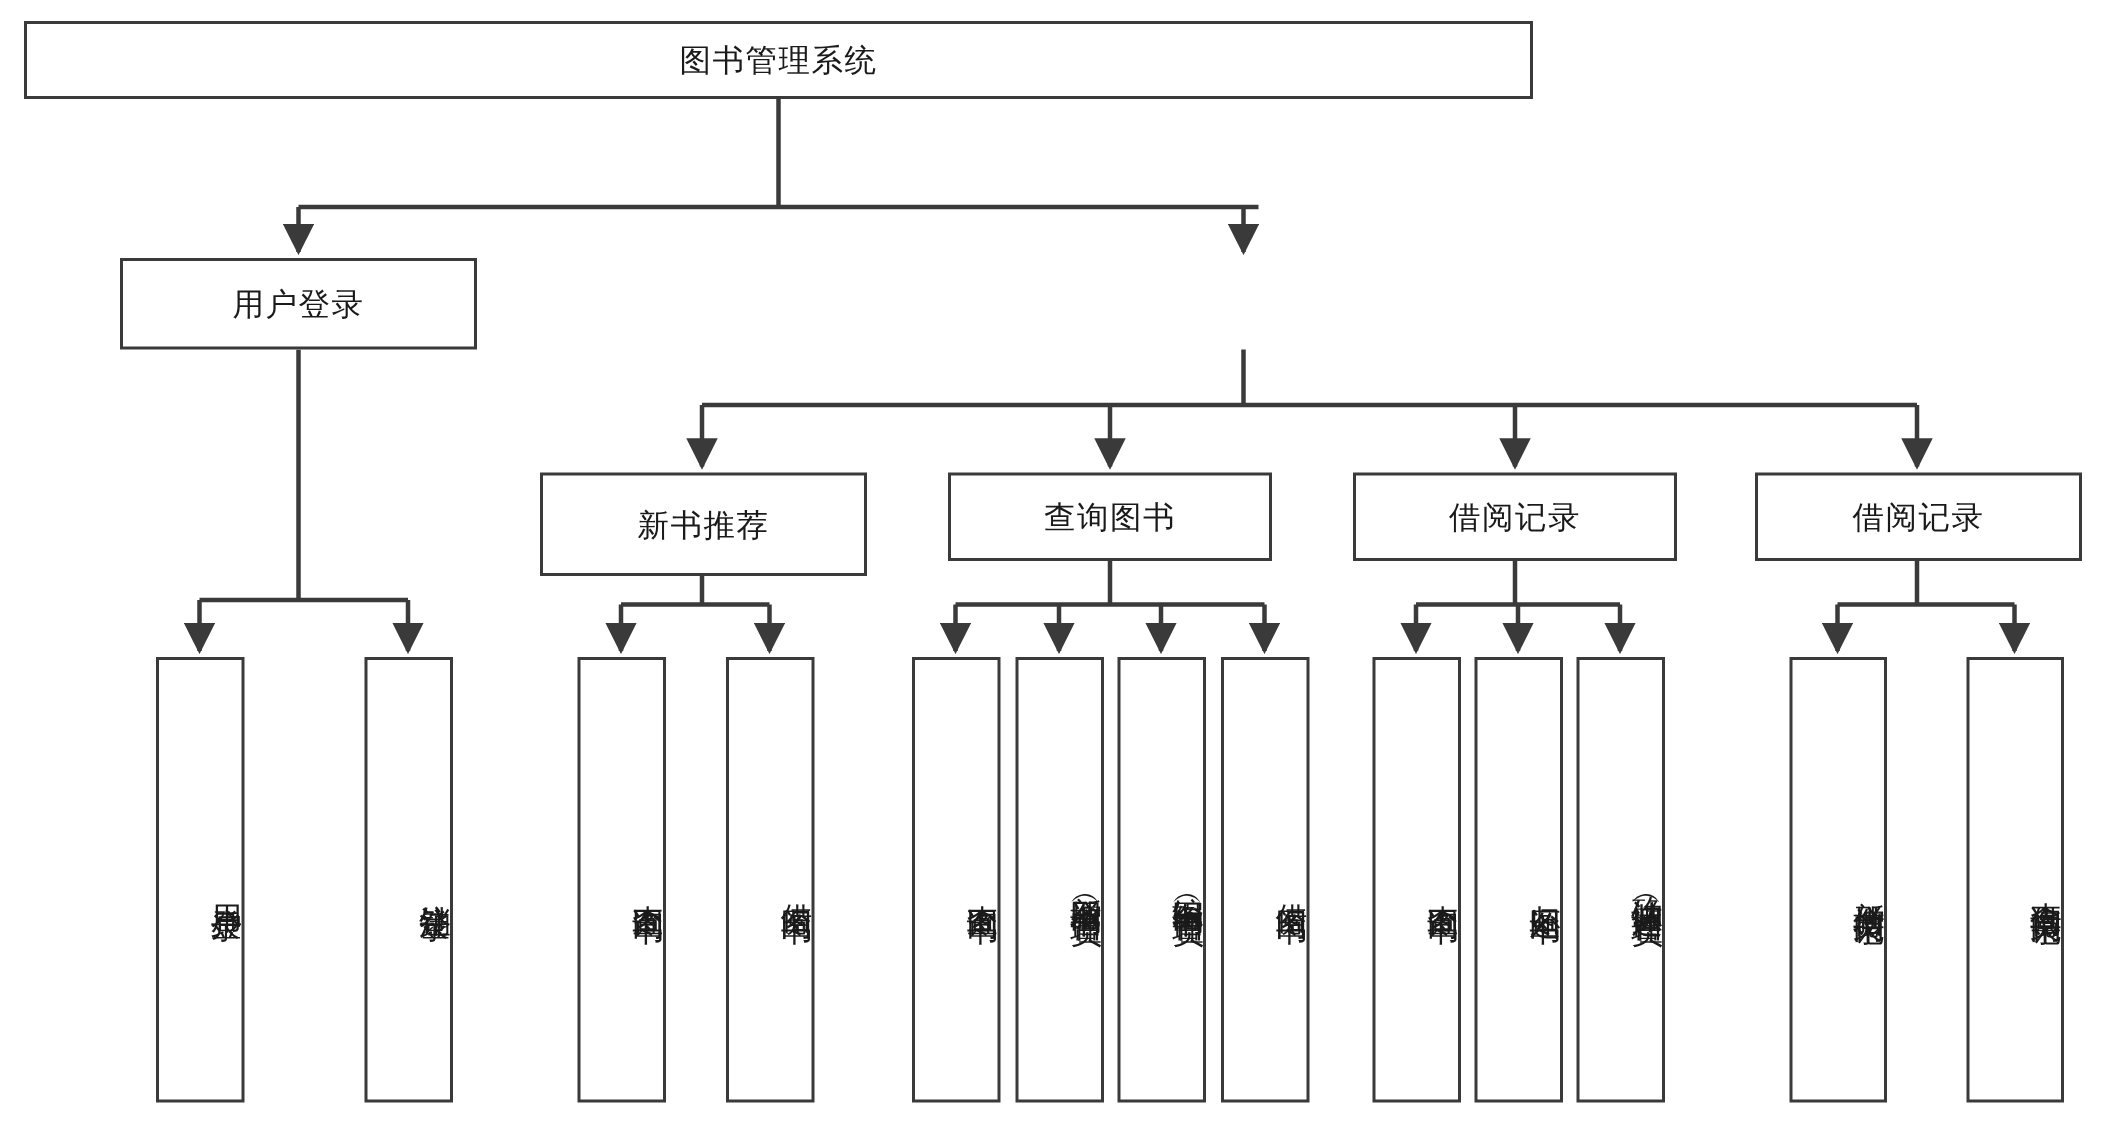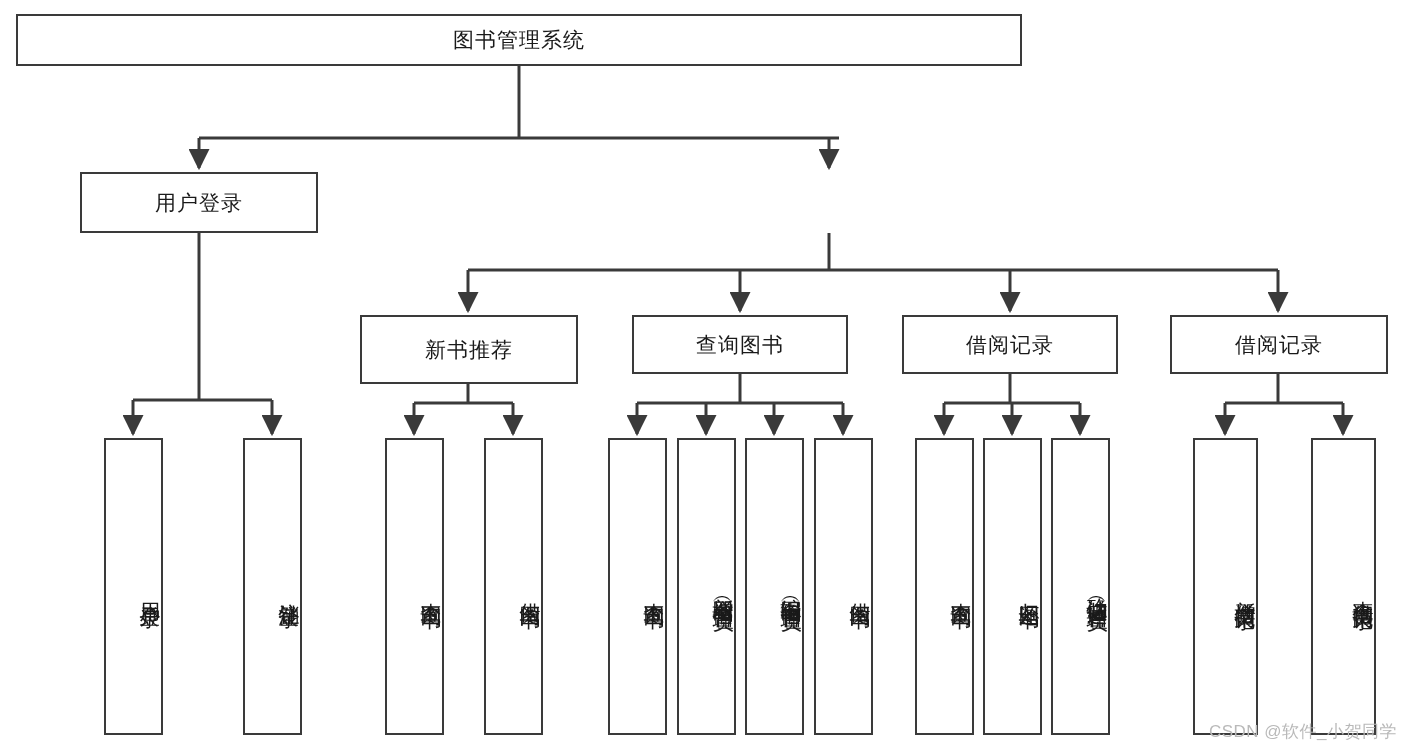--- a/index.html
+++ b/index.html
@@ -181,15 +181,14 @@
     <span class="vtext">确认归还（管理员）</span>
   </div>
 
   <div class="node vert" style="left:1193px; top:438px; width:65px; height:297px;">
     <span class="vtext">新增借阅记录</span>
   </div>
   <div class="node vert" style="left:1311px; top:438px; width:65px; height:297px;">
     <span class="vtext">查询借阅记录</span>
   </div>
 
-  <div id="watermark">CSDN @软件_小贺同学</div>
 
 </div>
 
 </body></html>

